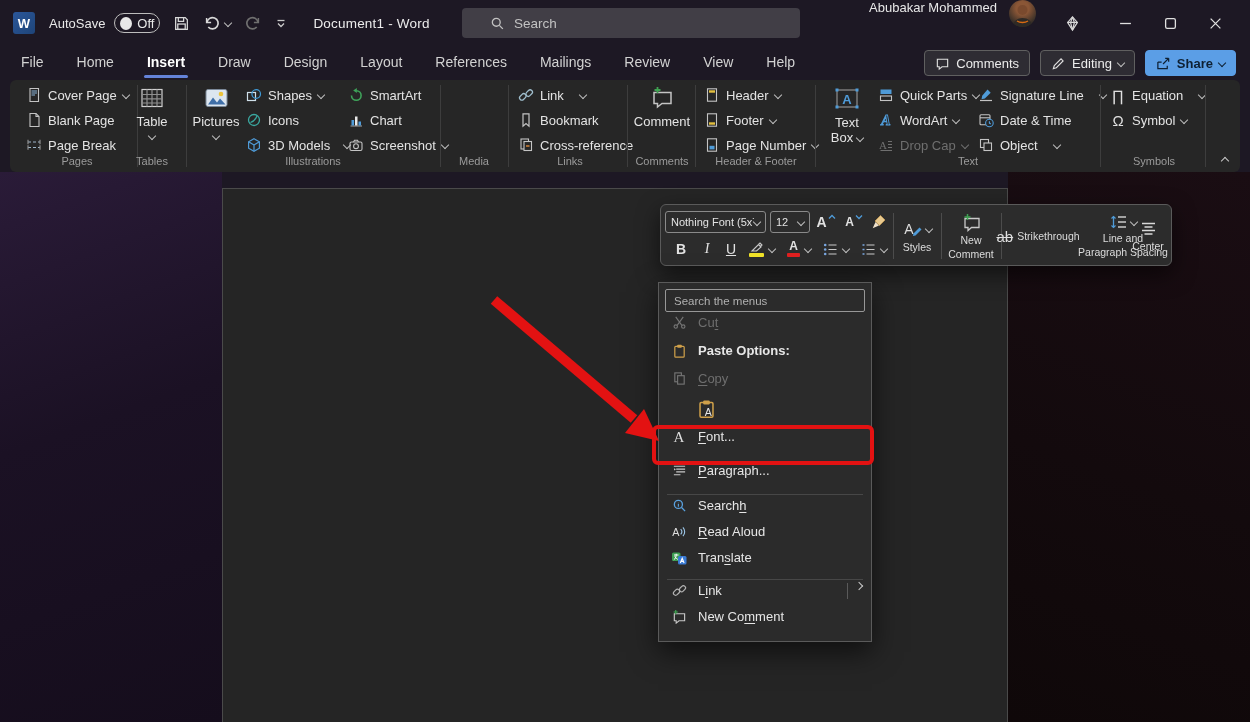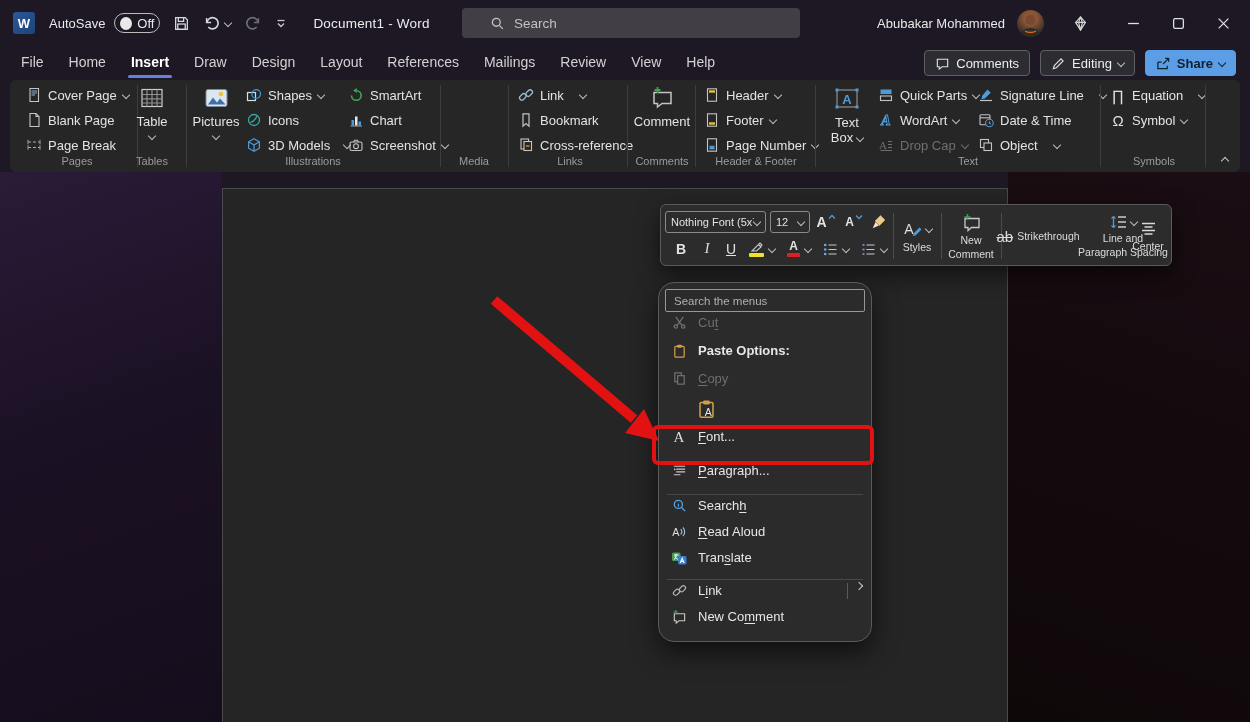--- a/index.html
+++ b/index.html
@@ -11,25 +11,25 @@
 .word-logo{width:22px;height:22px;margin-left:13px;background:linear-gradient(135deg,#2b579a,#1e4478);border-radius:3px;color:#fff;font-weight:bold;font-size:13px;display:flex;align-items:center;justify-content:center}
 .ttext{font-size:13px;color:#e8e8e8}
 .toggle{width:46px;height:20px;border:1px solid #bdbdbd;border-radius:10px;margin-left:9px;display:flex;align-items:center;padding:0 5px;gap:5px}
 .knob{width:13px;height:13px;border-radius:50%;background:#e8e8e8}
 .toggle span{font-size:13px;color:#e8e8e8}
 .tbtn{margin-left:13px;display:flex;align-items:center;color:#d8d8d8}
 .doc-title{margin-left:26px;font-size:13.5px;color:#ececec;letter-spacing:.2px}
 .searchbox{position:absolute;left:462px;top:8px;width:338px;height:30px;background:#413e46;border-radius:4px;display:flex;align-items:center;padding-left:28px}
 .searchbox input{background:transparent;border:none;outline:none;color:#cfcfcf;font-size:13.5px;width:260px;font-family:"Liberation Sans",sans-serif}
 .searchbox input::placeholder{color:#c2c2c2}
-.tb-right{position:absolute;right:4px;top:0;height:46px;display:flex;align-items:center}
+.tb-right{position:absolute;right:12px;top:0;height:46px;display:flex;align-items:flex-start}
 .avatar{width:27px;height:27px;border-radius:50%;margin-left:12px;background:radial-gradient(circle at 50% 30%,#8a5636 28%,#3a3028 70%,#23201c 100%);overflow:hidden;position:relative}
 .winbtn{width:45px;height:46px;display:flex;align-items:center;justify-content:center;color:#e0e0e0}
 
-.tabrow{position:absolute;left:0;top:46px;width:100%;height:32px;display:flex;align-items:center;padding-left:20px;gap:23px}
+.tabrow{position:absolute;left:0;top:46px;width:100%;height:32px;display:flex;align-items:center;padding-left:20px;gap:31px}
 .tab{font-size:14px;color:#d2d2d2;position:relative;padding:4px 1px}
 .tab.active{color:#fff;font-weight:bold}
 .tab.active:after{content:"";position:absolute;left:-2px;right:-2px;bottom:-4px;height:3px;border-radius:2px;background:#6482d8}
 .tr-right{position:absolute;right:14px;top:50px;display:flex;gap:10px}
 .pill-btn{height:26px;border:1px solid #606060;border-radius:4px;background:#2e2c33;display:flex;align-items:center;gap:6px;padding:0 10px;font-size:13px;color:#ececec}
 .share-btn{background:#5b9ee6;border:1px solid #5b9ee6;color:#0e2033;font-weight:bold}
 
 .ribbon{position:absolute;left:10px;top:80px;width:1230px;height:92px;background:#262626;border-radius:6px}
 .grp{position:absolute;top:0;height:92px}
 .glabel{position:absolute;bottom:5px;left:0;right:0;text-align:center;font-size:11px;color:#9b9b9b;white-space:nowrap}
@@ -46,21 +46,21 @@
 .strip-right{position:absolute;left:1008px;top:172px;width:242px;height:550px;background:linear-gradient(200deg,#1a0d13 0%,#130a0d 55%,#0f0809 100%)}
 .page{position:absolute;left:222px;top:188px;width:786px;height:534px;background:#252525;border:1px solid #4a4a4a;border-bottom:none}
 
 .minibar{position:absolute;left:660px;top:204px;width:512px;height:62px;background:#2c2c2c;border:1px solid #5a5a5a;border-radius:6px;box-shadow:0 8px 22px rgba(0,0,0,.55);z-index:20}
 .combo{position:absolute;border:1px solid #8a8a8a;border-radius:3px;display:flex;align-items:center;justify-content:space-between;font-size:11px;color:#e2e2e2;padding:0 5px;height:22px}
 .mtool{position:absolute;display:flex;align-items:center;justify-content:center;color:#e2e2e2}
 .mlabel{font-size:10.5px;color:#dcdcdc;line-height:12px;text-align:center;white-space:nowrap}
 .vdiv{position:absolute;top:8px;height:46px;width:1px;background:#4c4c4c}
 .cbar{height:4px;border-radius:1px;margin-top:1px}
 
-.ctxmenu{position:absolute;left:658px;top:282px;width:214px;background:#2b2b2b;border:1px solid #5a5a5a;border-radius:16px;box-shadow:0 10px 26px rgba(0,0,0,.6);z-index:30;padding-bottom:4px}
+.ctxmenu{position:absolute;left:658px;top:282px;width:214px;background:#2b2b2b;border:1px solid #5a5a5a;border-radius:0;box-shadow:0 10px 26px rgba(0,0,0,.6);z-index:30;padding-bottom:4px}
 .msearch{margin:6px 6px 3px;height:23px;width:200px;border:1px solid #979797;border-radius:2px;background:transparent;color:#c9c9c9;font-size:11.5px;padding:0 8px;outline:none;font-family:"Liberation Sans",sans-serif}
 .msearch::placeholder{color:#b0b0b0}
 .mi{display:flex;height:28px;padding:0 9px 0 11px;font-size:13px;color:#e6e6e6;position:relative}
 .mi .ic{width:18px;display:flex;justify-content:center;margin-right:10px;flex:none}
 .mi.dis{color:#6e6e6e}
 .mi .sp{flex:1}
 .mi .u{text-decoration:underline;text-underline-offset:2px}
 .msep{height:1px;background:#474747;margin:3px 8px}
 .sub-arrow{width:6px;height:6px;border-top:1.4px solid #c9c9c9;border-right:1.4px solid #c9c9c9;transform:rotate(45deg);display:inline-block}
 .small26{height:26px}

